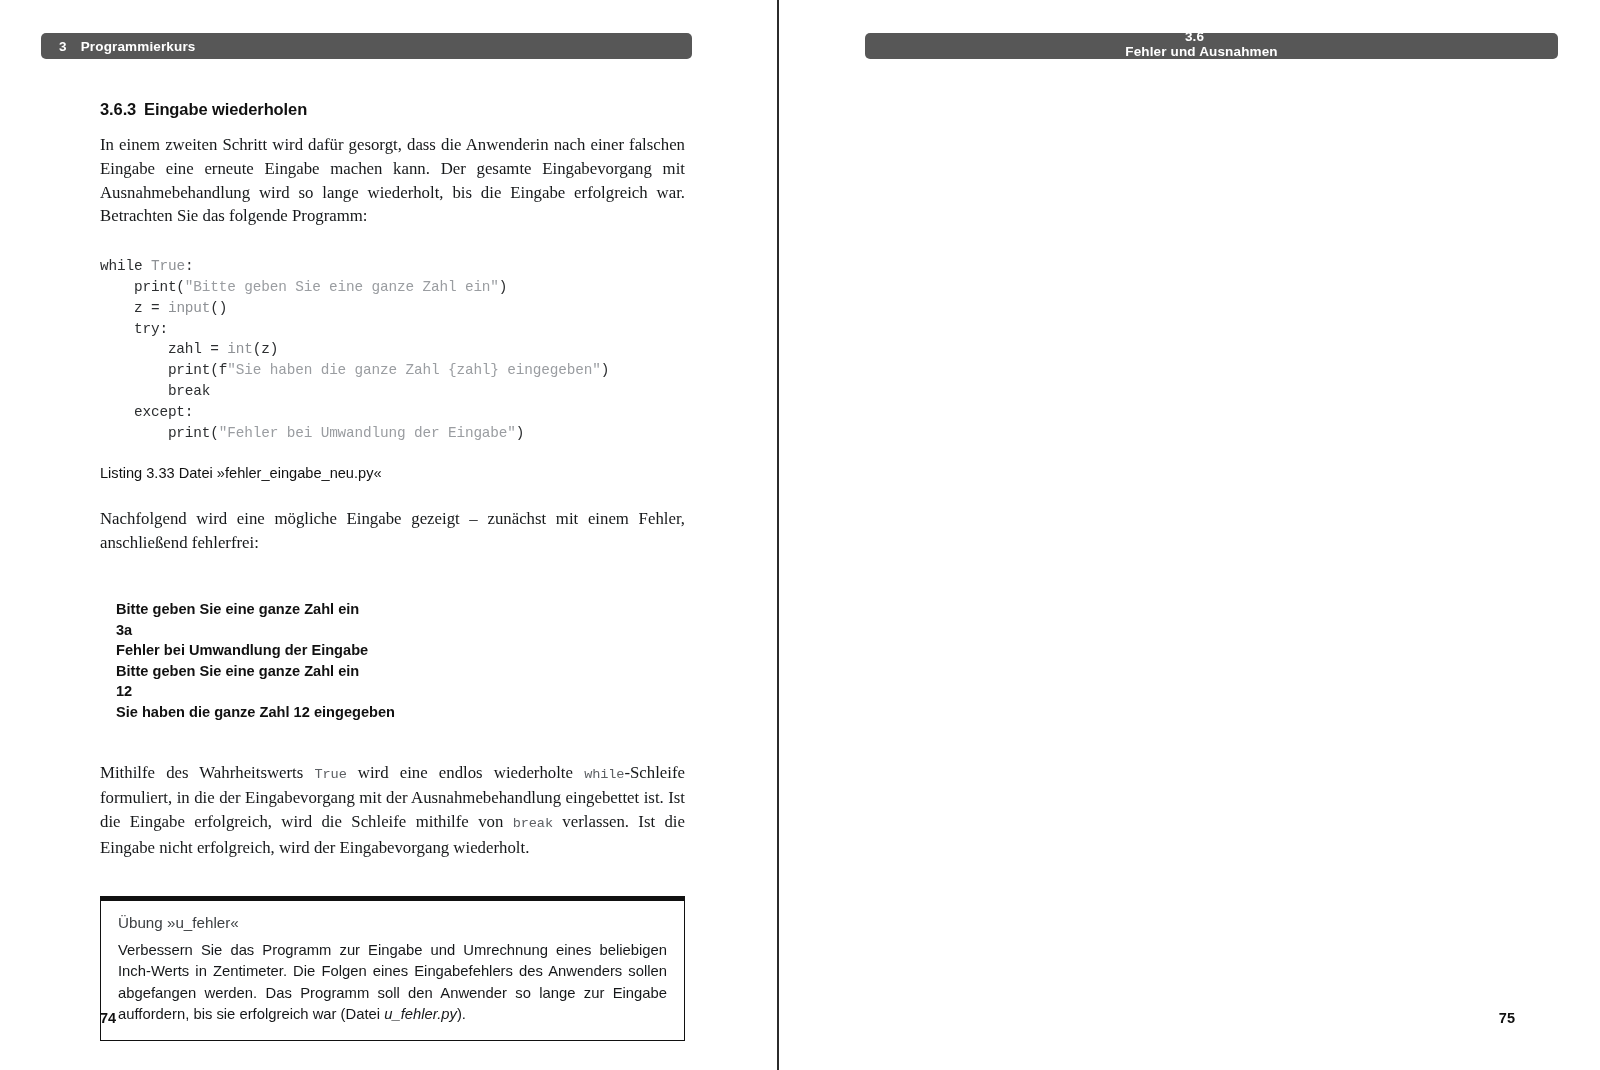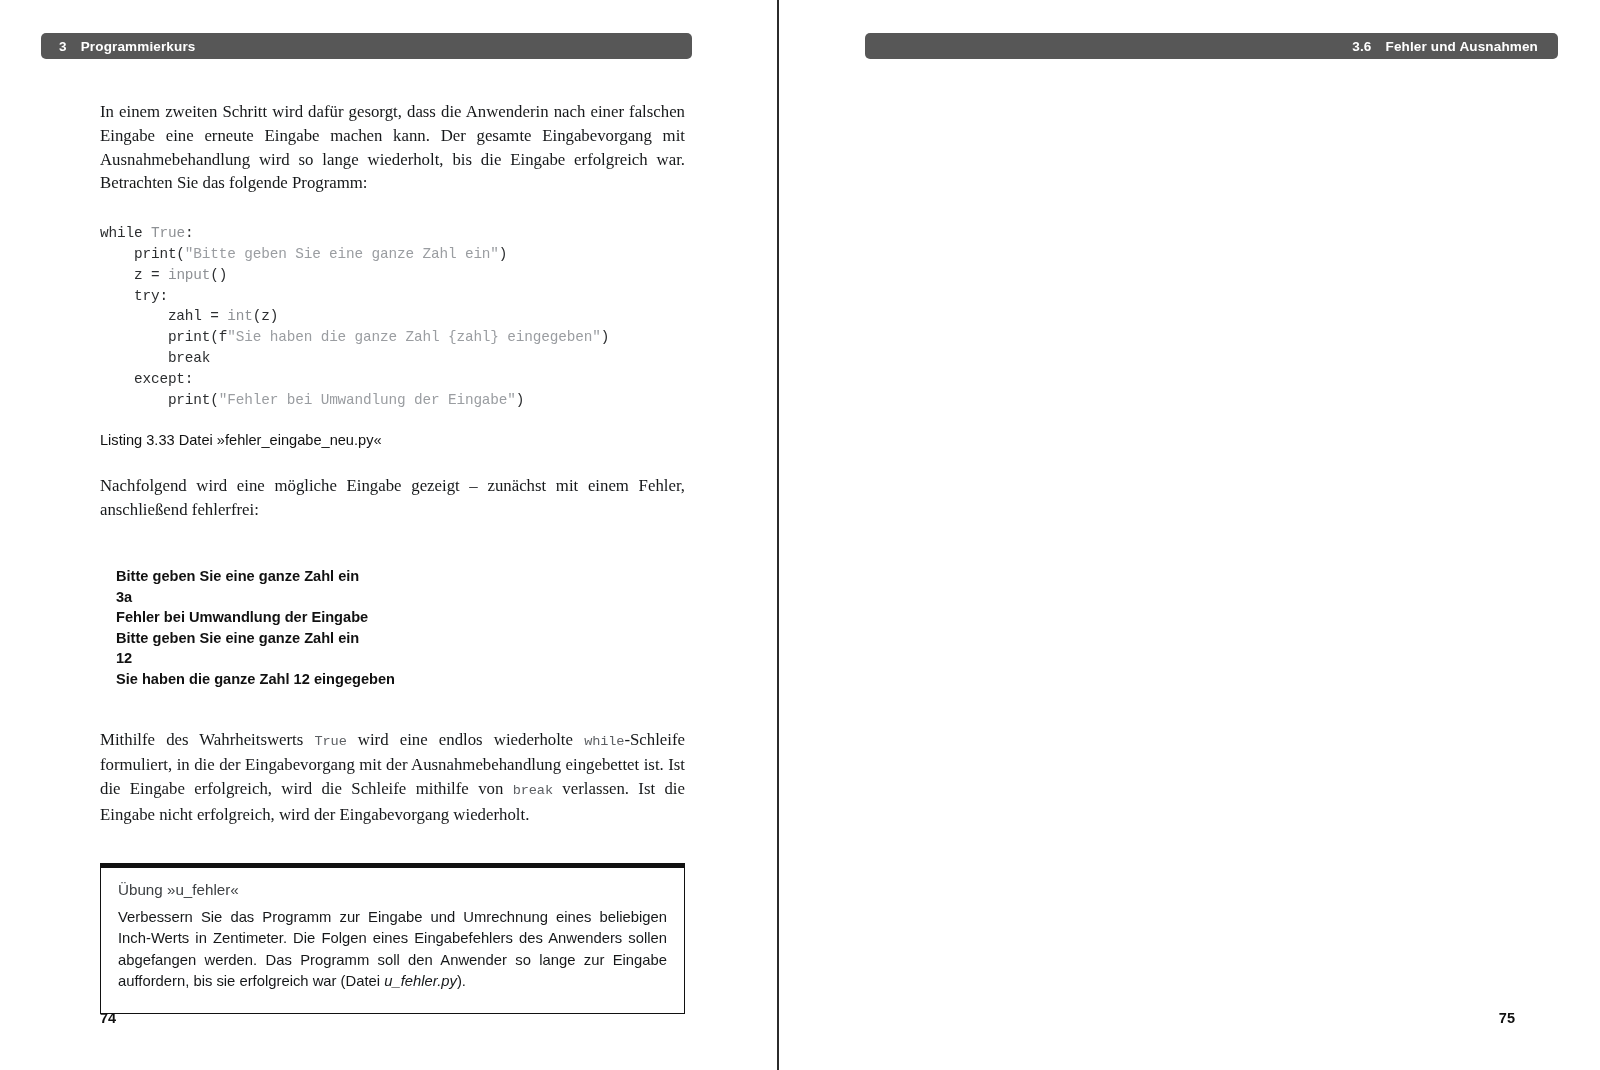--- a/index.html
+++ b/index.html
@@ -58,20 +58,21 @@
     left: 41px;
     right: 86px;
     padding-left: 18px;
     justify-content: flex-start;
   }
   .runhead.right {
     left: 87px;
     right: 42px;
     padding-right: 20px;
     justify-content: flex-end;
+    flex-direction: column;
   }
   .runhead .num { margin-right: 14px; }
 
   
   .col {
     position: absolute;
     top: 100px;
   }
   .col.left  { left: 100px; width: 585px; }
 
@@ -132,21 +133,21 @@
     font-weight: bold;
     margin: 16px;
     color: #111;
     white-space: pre;
   }
 
   
   .exbox {
     border: 1px solid #111;
     border-top: 5px solid #111;
-    padding: 13px 17px 20px 17px;
+    padding: 13px 17px 14px 17px;
     box-sizing: border-box;
     font-family: "Liberation Sans", sans-serif;
   }
   .exbox .extitle {
     font-size: 15.2px;
     color: #3c3f42;
     margin: 0 0 9px 0;
   }
   .exbox .extext {
     font-size: 14.8px;
@@ -180,20 +181,23 @@
 
   <div class="page left">
 
     <div class="runhead left">
       <span class="num">3</span>
       <span>Programmierkurs</span>
     </div>
 
     <div class="col left">
 
+      <h2 class="sect">
+        <span class="snum">3.6.3</span><span>Eingabe wiederholen</span>
+      </h2>
 
       <p class="body">In einem zweiten Schritt wird dafür gesorgt, dass die Anwenderin nach einer falschen Eingabe eine erneute Eingabe machen kann. Der gesamte Eingabevorgang mit Ausnahmebehandlung wird so lange wiederholt, bis die Eingabe erfolgreich war. Betrachten Sie das folgende Programm:</p>
 
       <div class="sp-12"></div>
 
       <pre class="code"><span>while <span class="n">True</span>:</span>
 <span>    print(<span class="s">"Bitte geben Sie eine ganze Zahl ein"</span>)</span>
 <span>    z = <span class="f">input</span>()</span>
 <span>    try:</span>
 <span>        zahl = <span class="f">int</span>(z)</span>

